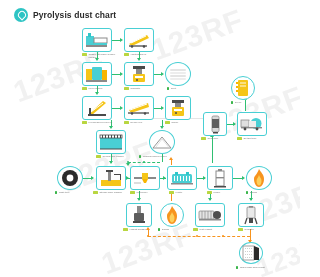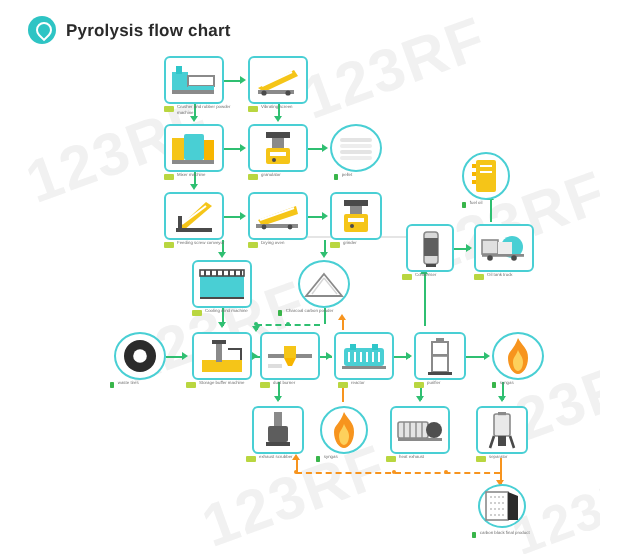--- a/index.html
+++ b/index.html
@@ -94,21 +94,21 @@
       <div class="wm" style="left: 12px; top: 60px; font-size: 30px;">123RF</div>
       <div class="wm" style="left: 210px; top: 95px; font-size: 30px;">123RF</div>
       <div class="wm" style="left: 60px; top: 150px; font-size: 30px;">123RF</div>
       <div class="wm" style="left: 240px; top: 185px; font-size: 30px;">123RF</div>
       <div class="wm" style="left: 100px; top: 232px; font-size: 30px;">123RF</div>
       <div class="wm" style="left: 255px; top: 240px; font-size: 26px;">123RF</div>
     </div>
 
   <div class="hdr">
     <span class="logo"></span>
-    <span class="hdr-title">Pyrolysis flow chart</span>
+    <span class="hdr-title">Pyrolysis dust chart</span>
   </div>
 
   <div>
 
     <div class="ln h" style="left:112px;top:40px;width:9px;"></div>
     <div class="arw r" style="left:120px;top:38px;"></div>
 
     <div class="ln v" style="left:97px;top:52px;height:7px;"></div>
     <div class="arw d" style="left:95px;top:58px;"></div>
 

